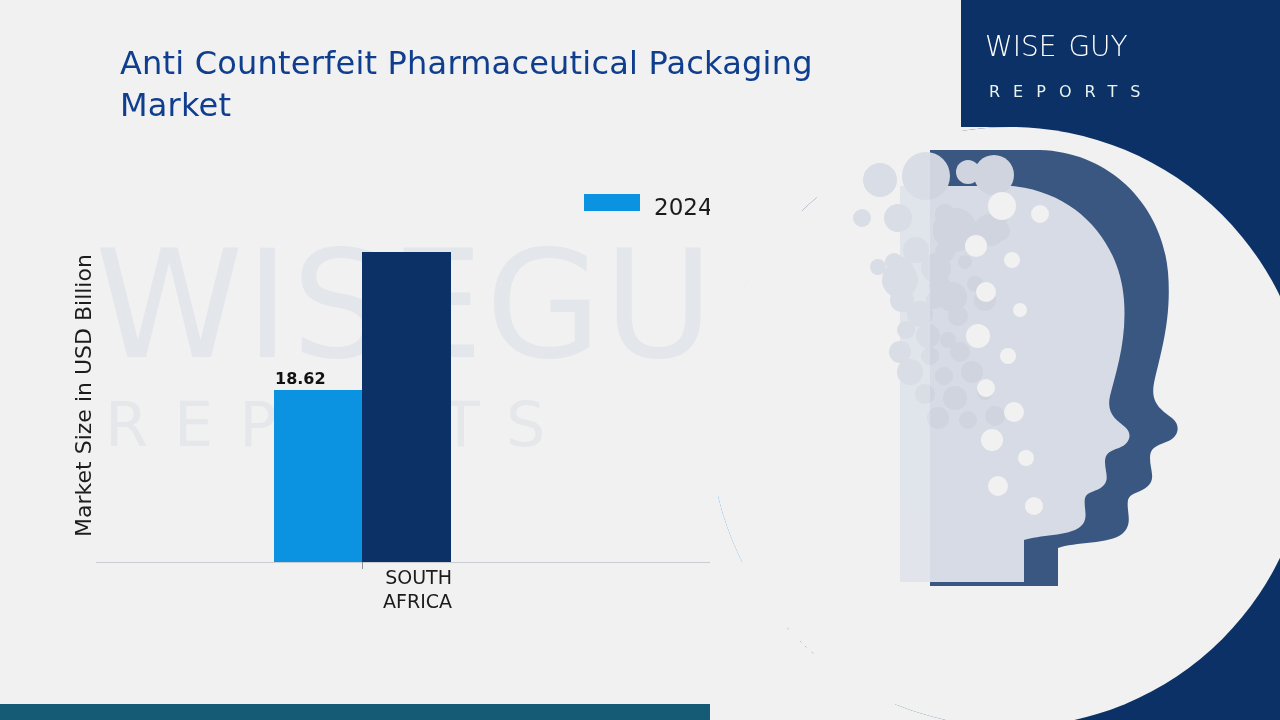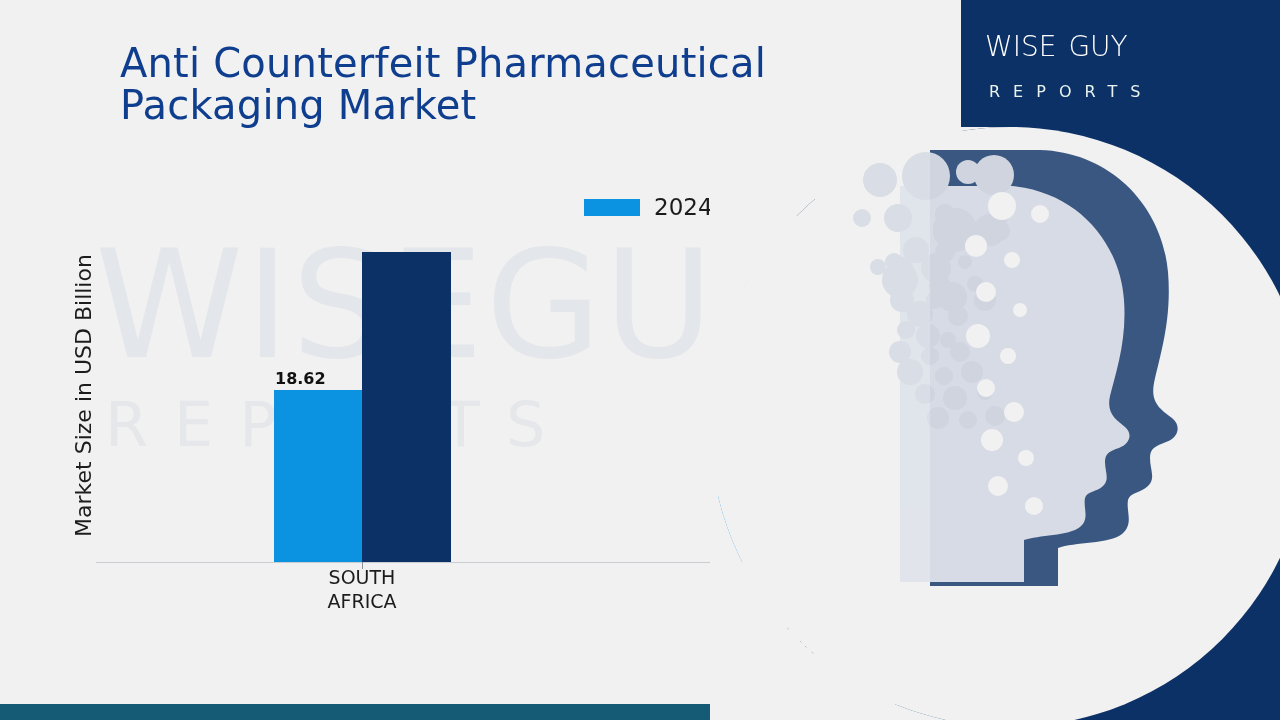--- a/index.html
+++ b/index.html
@@ -26,34 +26,34 @@
     font-size:62px;font-weight:400;letter-spacing:26px;
     color:#e3e6ea;opacity:.85;white-space:nowrap;
   }
 
   
   .teal-strip{position:absolute;left:0;bottom:0;width:961px;height:16px;background:#155b76;}
 
   
   .title{
     position:absolute;left:120px;top:42px;width:740px;
-    font-size:40px;line-height:42px;font-weight:400;
+    font-size:32px;line-height:42px;font-weight:400;
     color:#0f3e8f;letter-spacing:.2px;
   }
 
   
   .ylabel{
     position:absolute;left:-107px;top:383px;width:380px;
     transform:rotate(-90deg);transform-origin:50% 50%;
     text-align:center;font-size:22px;color:#1c1c1c;white-space:nowrap;
   }
 
   
   .legend{position:absolute;left:584px;top:194px;display:flex;align-items:center;gap:0;}
-  .legend-item{display:flex;align-items:center;}
+  .legend-item{display:flex;align-items:flex-start;}
   .legend-sw{width:56px;height:17px;display:block;}
   .legend-tx{font-size:23px;color:#1c1c1c;margin-left:14px;}
   .legend-gap{width:48px;}
 
   
   .plot{position:absolute;left:0;top:0;width:961px;height:720px;padding-left:48px;}
   .axis-line{position:absolute;left:96px;top:562px;width:790px;height:1px;background:#c9ccd1;}
   .bar{position:absolute;bottom:158px;}
   .bar-label{
     position:absolute;font-size:16px;font-weight:bold;color:#111;white-space:nowrap;
@@ -107,21 +107,21 @@
       </div>
     </div>
 
     <div class="plot">
       <div class="axis-line"></div>
 
       <div class="bar" style="left:274px;width:88px;height:172px;background:#0b92e0;"></div>
       <div class="bar-label" style="left:275px;top:369px;">18.62</div>
       <div class="bar" style="left:362px;width:89px;height:310px;background:#0c3166;"></div>
       <div class="tick" style="left:362px;"></div>
-      <div class="cat" style="left:272px;width:180px;">
+      <div class="cat" style="left:272px;width:180px;text-align:right;">
         <div>SOUTH</div>
         <div>AFRICA</div>
       </div>
 
       <div class="bar" style="left:718px;width:88px;height:130px;background:#0b92e0;"></div>
       <div class="bar" style="left:806px;width:90px;height:249px;background:#0c3166;"></div>
       <div class="tick" style="left:806px;"></div>
       <div class="cat" style="left:717px;width:180px;">
         <div>MIDDLE</div>
         <div>EAST</div>

